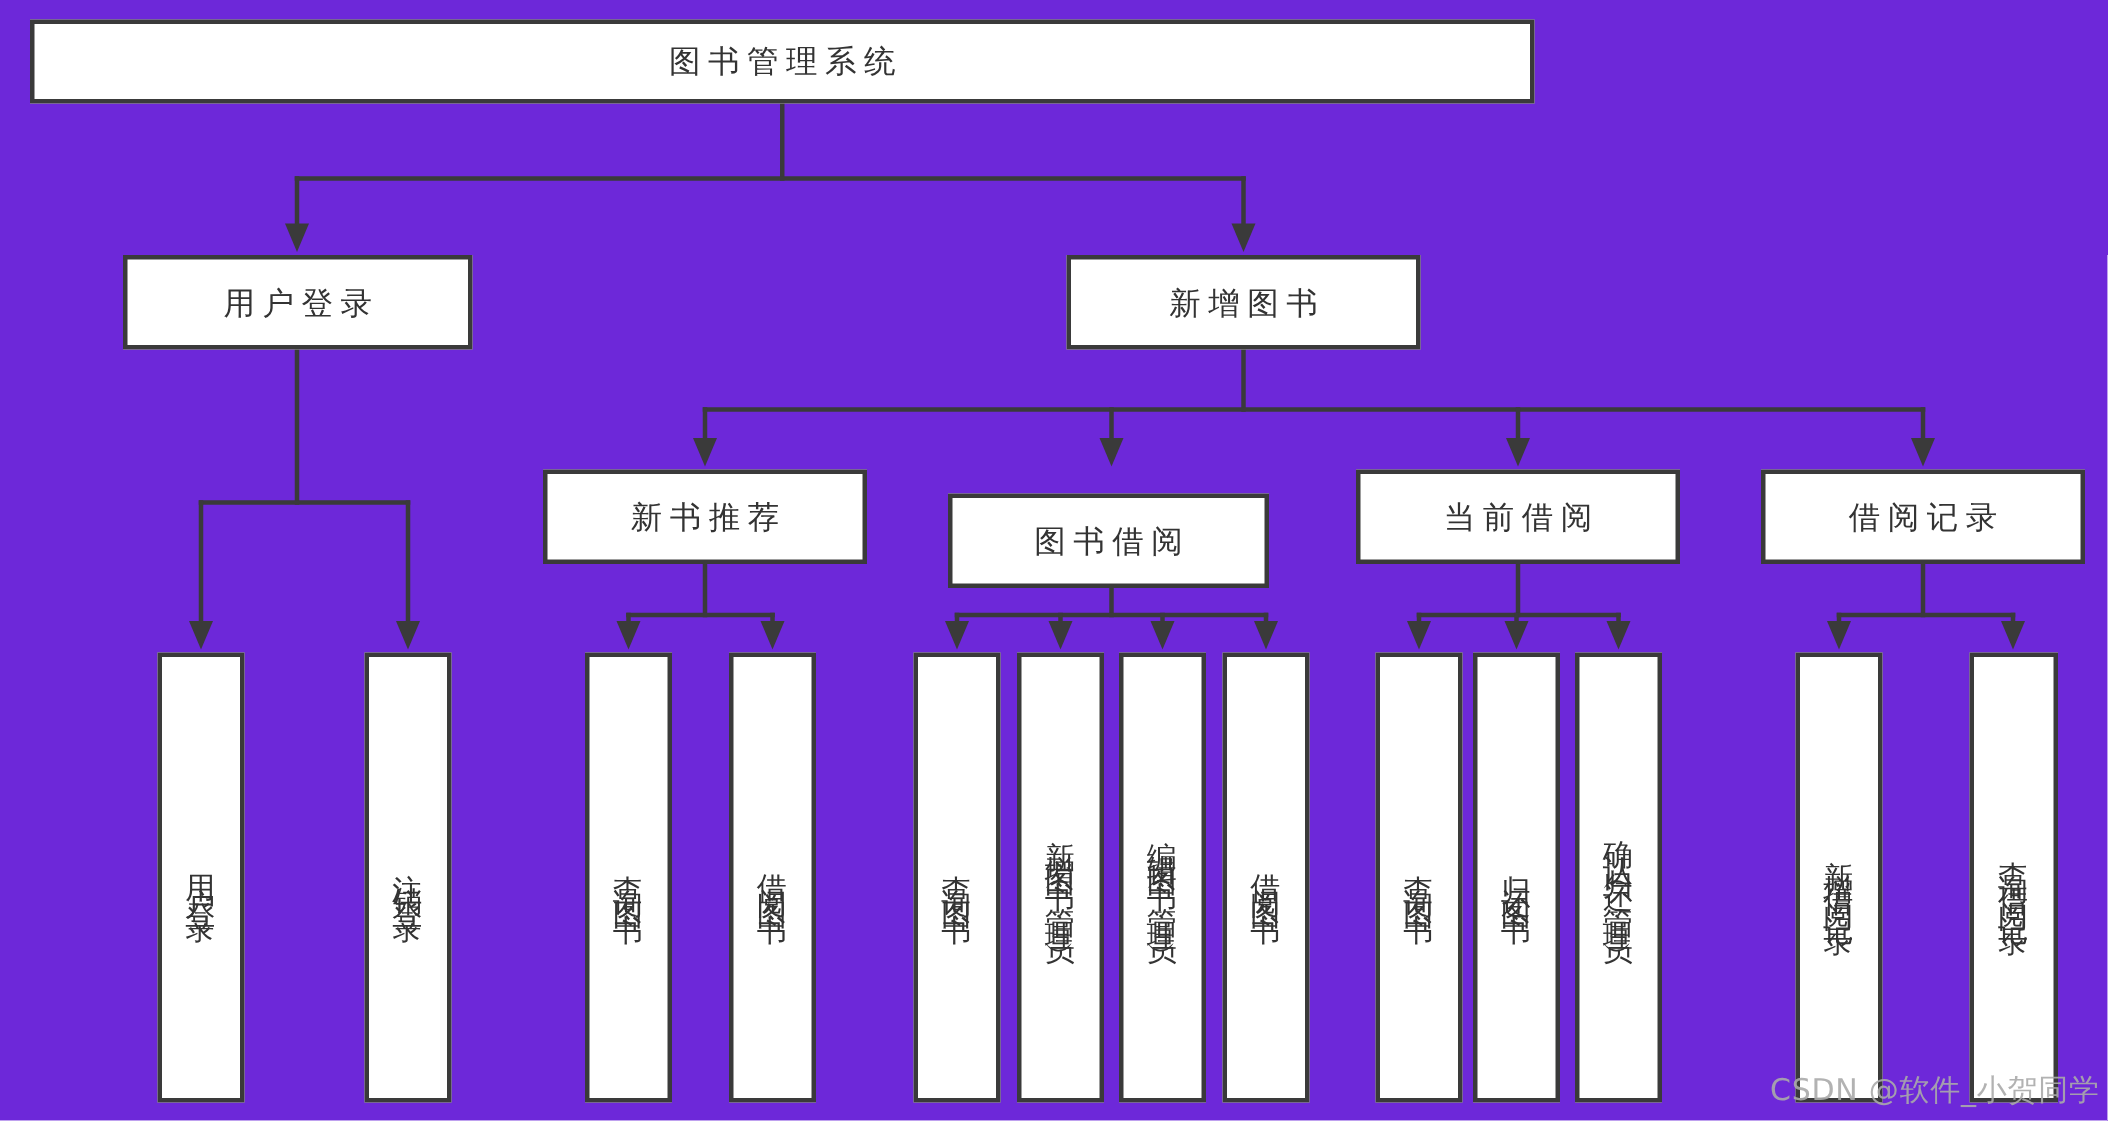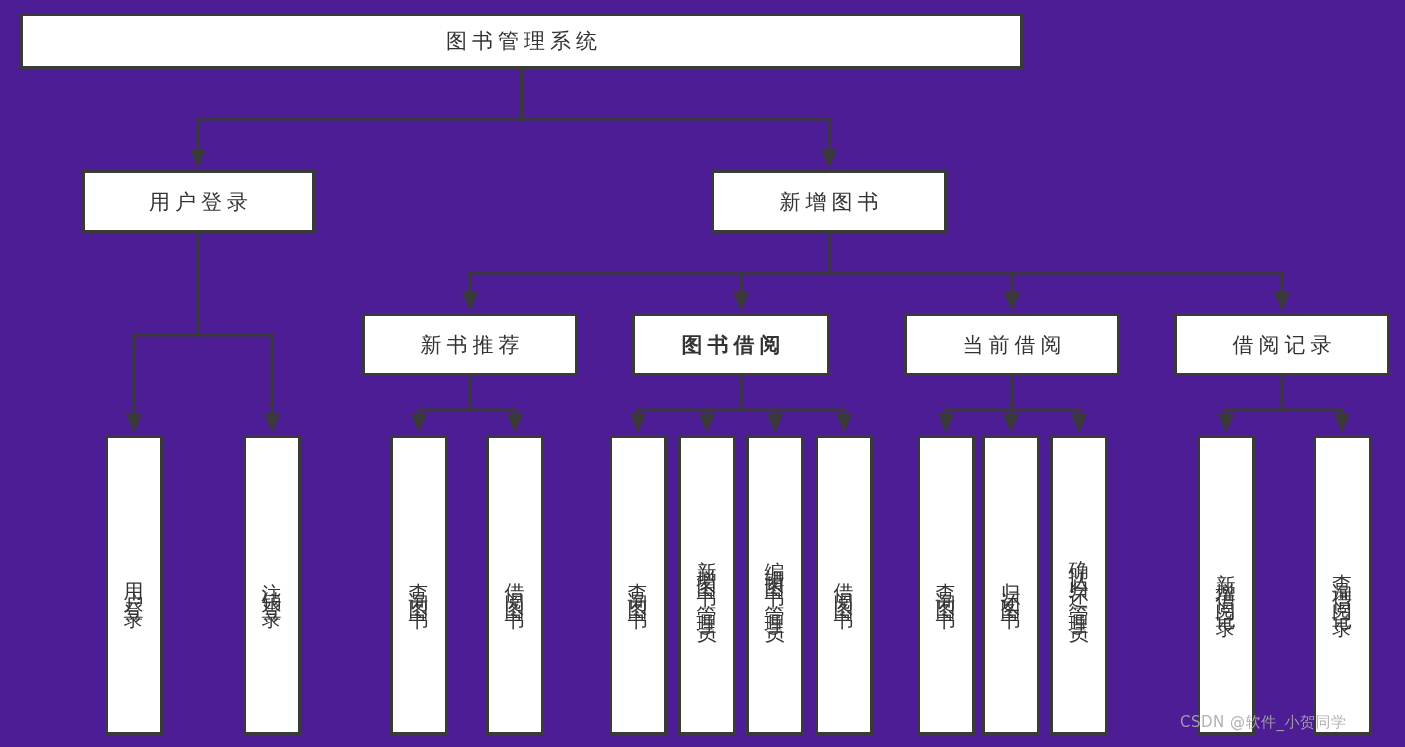--- a/index.html
+++ b/index.html
@@ -4,21 +4,21 @@
 <style>
   html, body {
     margin: 0;
     padding: 0;
     background: #ffffff;
   }
   #canvas {
     position: relative;
     width: 1405px;
     height: 747px;
-    background: #4c1d95;
+    background: #6d28d9;
     overflow: hidden;
     font-family: "DejaVu Sans", "Liberation Sans", sans-serif;
   }
   #connectors {
     position: absolute;
     left: 0; top: 0;
     z-index: 1;
   }
   .node {
     position: absolute;
@@ -42,21 +42,21 @@
     text-orientation: mixed;
     font-size: 20px;
     letter-spacing: 9px;
     white-space: nowrap;
     line-height: 1;
   }
   .watermark {
     position: absolute;
     left: 1180px;
     top: 713px;
-    font-size: 15px;
+    font-size: 20px;
     color: rgba(170,170,170,0.9);
     white-space: nowrap;
     z-index: 3;
     letter-spacing: 0.5px;
   }
 </style>
 </head>
 <body>
 
 <div id="canvas">
@@ -134,21 +134,21 @@
   <div class="node" style="left:82px; top:170px; width:233px; height:63px;">
     <span class="hlabel">用户登录</span>
   </div>
   <div class="node" style="left:711px; top:170px; width:236px; height:63px;">
     <span class="hlabel">新增图书</span>
   </div>
 
   <div class="node" style="left:362px; top:313px; width:216px; height:63px;text-align:right;">
     <span class="hlabel">新书推荐</span>
   </div>
-  <div class="node" style="left:632px; top:313px; width:198px; height:63px;font-weight:bold;">
+  <div class="node" style="left:632px; top:329px; width:214px; height:63px;">
     <span class="hlabel">图书借阅</span>
   </div>
   <div class="node" style="left:1174px; top:313px; width:216px; height:63px;">
     <span class="hlabel">借阅记录</span>
   </div>
   <div class="node" style="left:904px; top:313px; width:216px; height:63px;">
     <span class="hlabel">当前借阅</span>
   </div>
 
   <div class="node" style="left:105px; top:435px; width:58px; height:300px;">

